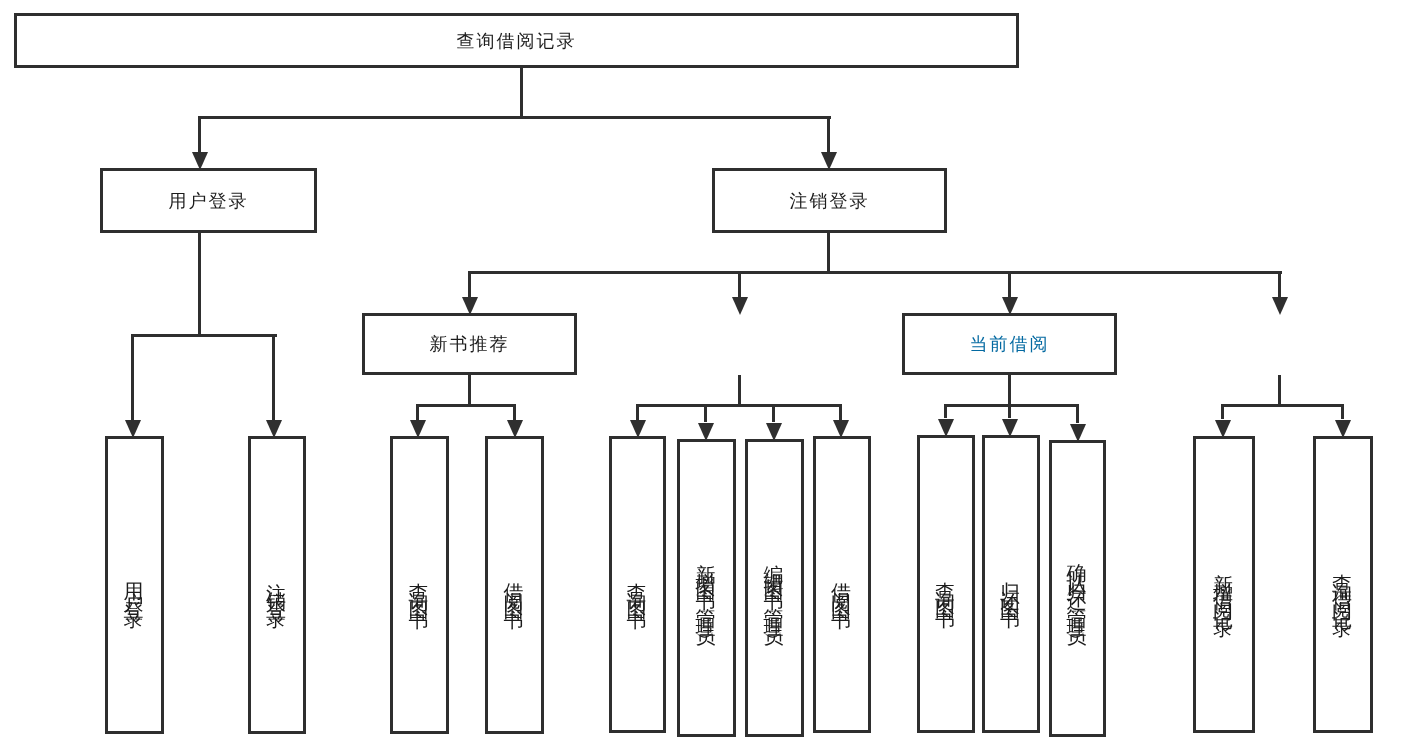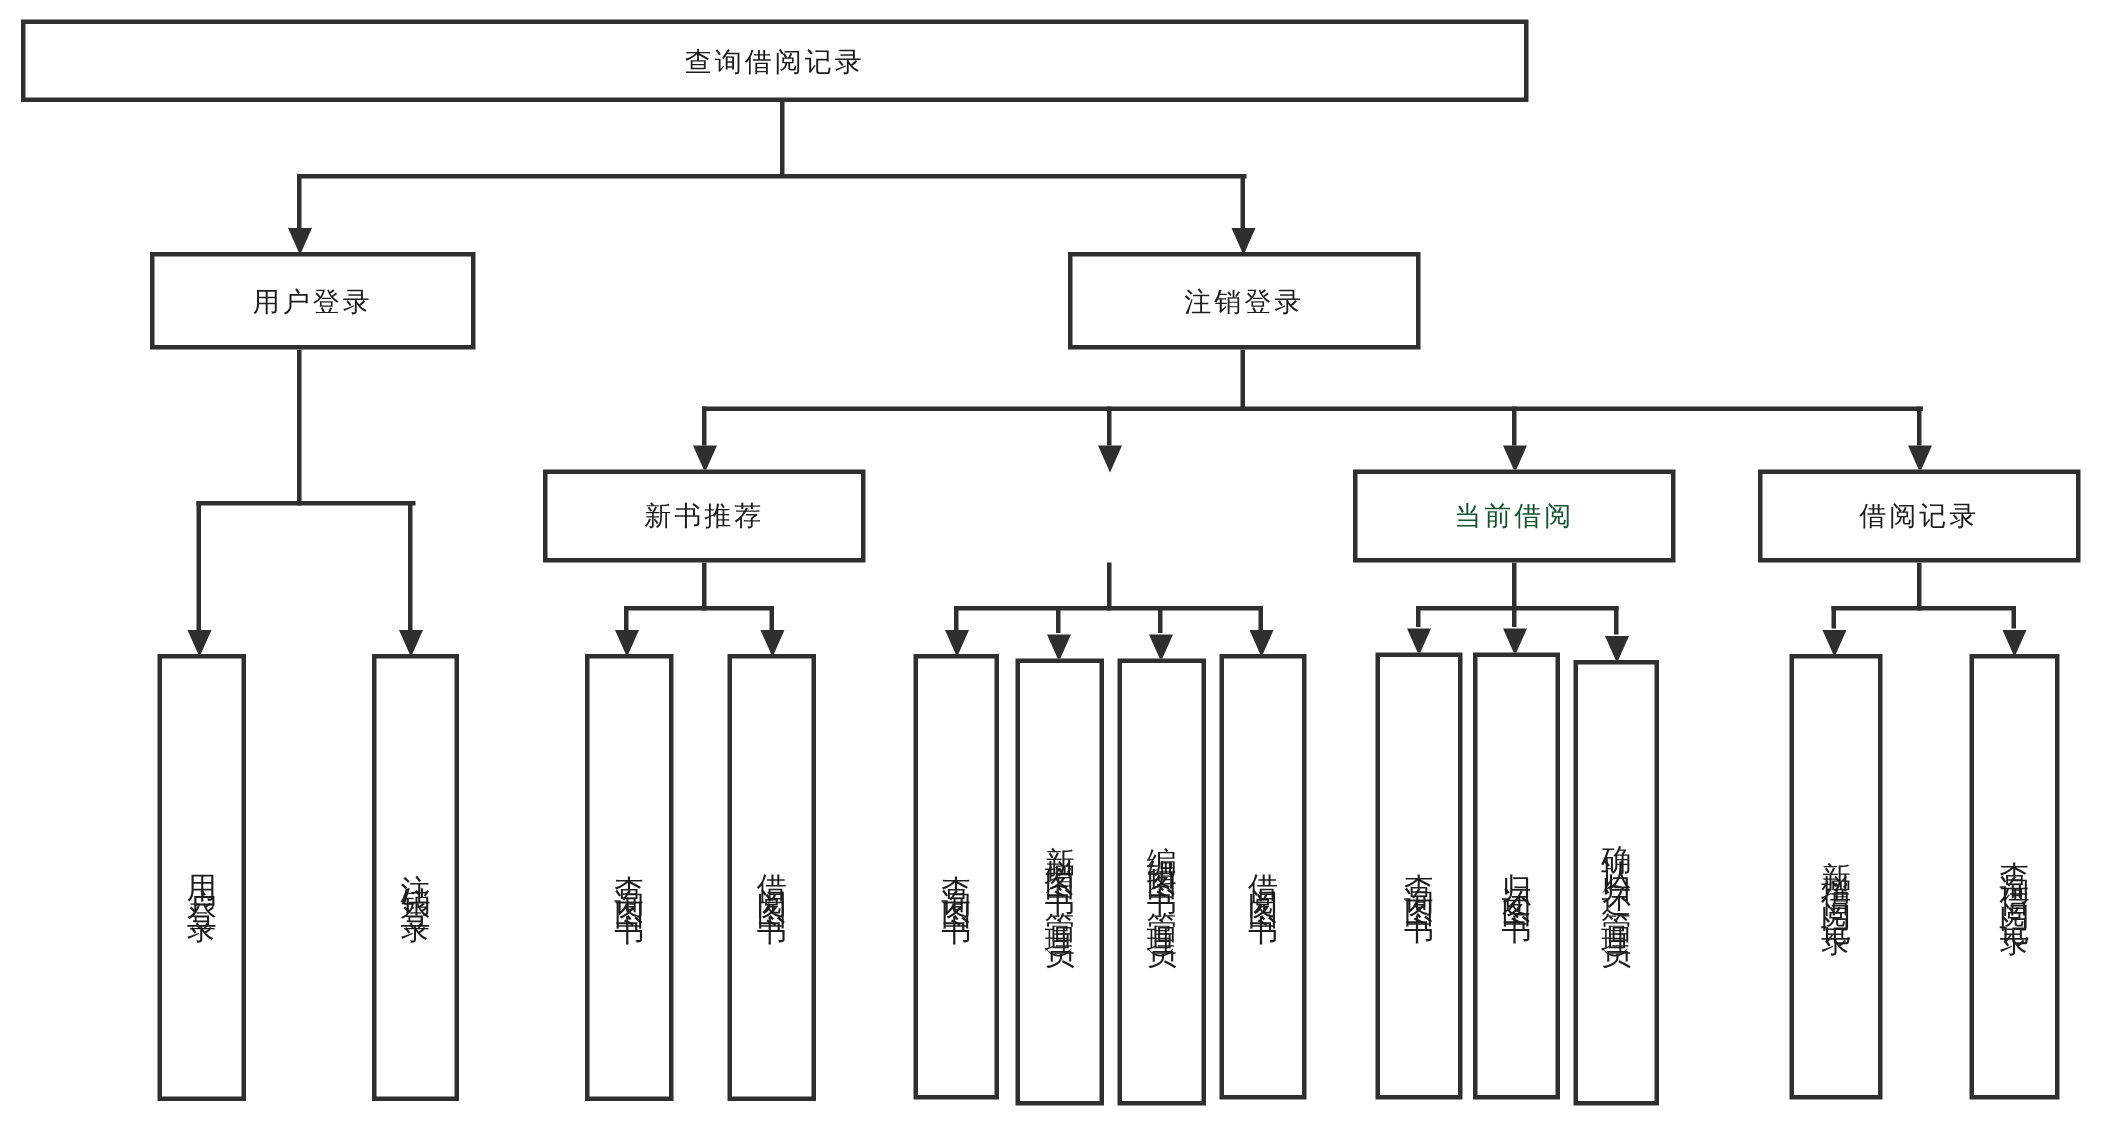--- a/index.html
+++ b/index.html
@@ -122,25 +122,22 @@
     </div>
     <div class="node" style="left: 100px; top: 168px; width: 217px; height: 65px; border-color: rgb(47, 47, 47); color: rgb(28, 28, 28);">
       <span>用户登录</span>
     </div>
     <div class="node" style="left: 712px; top: 168px; width: 235px; height: 65px; border-color: rgb(47, 47, 47); color: rgb(28, 28, 28);">
       <span>注销登录</span>
     </div>
     <div class="node" style="left: 362px; top: 313px; width: 215px; height: 62px; border-color: rgb(47, 47, 47); color: rgb(28, 28, 28);">
       <span>新书推荐</span>
     </div>
-    <div class="node" style="left: 902px; top: 313px; width: 215px; height: 62px; border-color: rgb(47, 47, 47); color: #14532d;">
+    <div class="node" style="left: 902px; top: 313px; width: 215px; height: 62px; border-color: rgb(47, 47, 47); color: #0369a1;">
       <span>当前借阅</span>
-    </div>
-    <div class="node" style="left: 1172px; top: 313px; width: 215px; height: 62px; border-color: rgb(47, 47, 47); color: rgb(28, 28, 28);">
-      <span>借阅记录</span>
     </div>
     <div class="node vertical" style="left: 105px; top: 436px; width: 59px; height: 298px; border-color: rgb(47, 47, 47); color: rgb(28, 28, 28);">
       <span>用户登录</span>
     </div>
     <div class="node vertical" style="left: 248px; top: 436px; width: 58px; height: 298px; border-color: rgb(47, 47, 47); color: rgb(28, 28, 28);">
       <span>注销登录</span>
     </div>
     <div class="node vertical" style="left: 390px; top: 436px; width: 59px; height: 298px; border-color: rgb(47, 47, 47); color: rgb(28, 28, 28);">
       <span>查询图书</span>
     </div>

